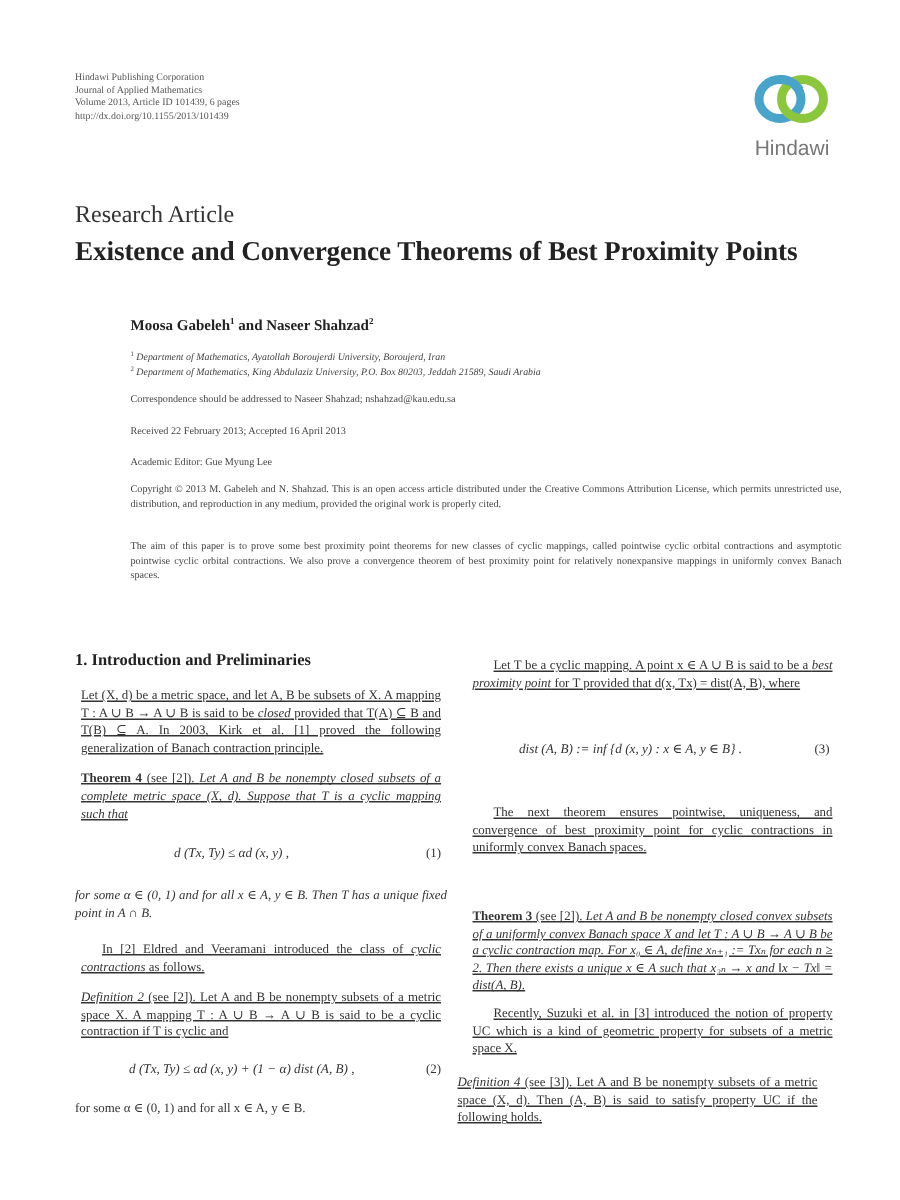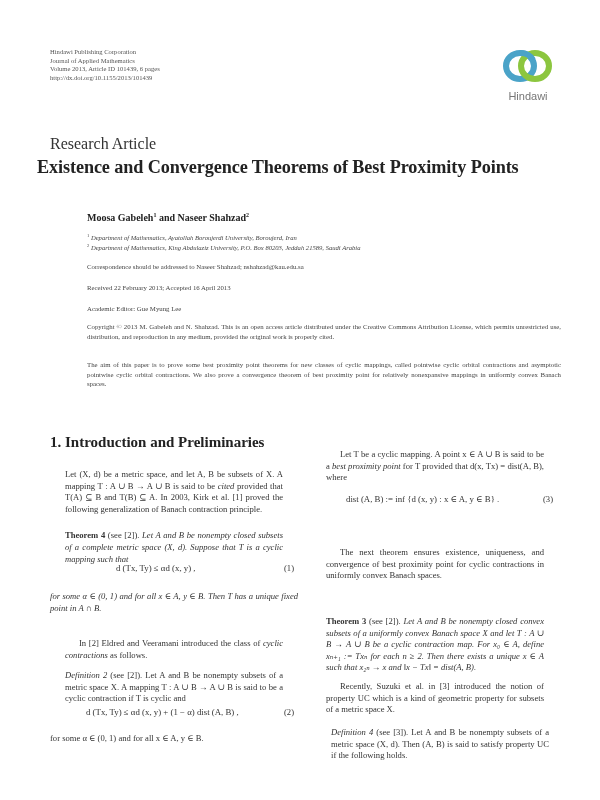--- a/index.html
+++ b/index.html
@@ -3,35 +3,35 @@
 <meta charset="utf-8">
 <style>
   html, body { margin:0; padding:0; background:#ffffff; }
   body { width:600px; height:800px; position:relative; overflow:hidden;
          font-family:"Liberation Serif", "DejaVu Serif", serif; color:#2a2a2a; }
   .abs { position:absolute; }
   .header-meta { left:50px; top:48px; font-size:6.6px; line-height:8.6px; color:#555; }
   .header-meta div { white-space:nowrap; }
   .logo { left:496px; top:44px; width:64px; height:64px; }
   .logo-text { left:496px; top:90px; width:64px; text-align:center;
-               font-family:"Liberation Sans", "DejaVu Sans", sans-serif; font-size:11px; color:#777; }
+               font-family:"Liberation Sans", "DejaVu Sans", sans-serif; font-size:14px; color:#777; }
   .article-type { left:50px; top:135px; font-size:16px; color:#333; }
-  .title { left:37px; top:157px; font-size:18.2px; font-weight:bold; color:#222; white-space:nowrap; letter-spacing:-0.1px; }
+  .title { left:50px; top:157px; font-size:18.2px; font-weight:bold; color:#222; white-space:nowrap; letter-spacing:-0.1px; }
   .authors { left:87px; top:212px; font-size:10px; font-weight:bold; color:#222; white-space:nowrap; }
   .authors sup { font-size:6px; }
   .affil { left:87px; font-size:6.6px; font-style:italic; color:#444; white-space:nowrap; }
   .affil sup { font-size:4.5px; font-style:normal; }
   .meta-line { left:87px; font-size:6.8px; color:#444; white-space:nowrap; }
   .block { left:87px; width:474px; font-size:6.8px; line-height:9.6px; color:#444; text-align:justify; }
   .col { width:248px; font-size:8.6px; line-height:11.6px; color:#333; text-align:justify; }
-  .col p { margin:15px; }
-  .sec-head { left:50px; top:434px; font-size:15px; font-weight:bold; color:#222; white-space:nowrap; }
+  .col p { margin:4px;text-decoration:underline; }
+  .sec-head { left:50px; top:434px; font-size:11px; font-weight:bold; color:#222; white-space:nowrap; }
   .it { font-style:italic; }
   .b { font-weight:bold; font-style:normal; }
-  .eq { font-size:8.8px; color:#333; white-space:nowrap; }
+  .eq { font-size:8.8px; color:#333; white-space:nowrap;font-style:italic; }
   .eqnum { font-size:8.6px; color:#333; }
   .indent { text-indent:14px; }
 </style>
 </head>
 <body>
 
 <div class="abs header-meta">
   <div>Hindawi Publishing Corporation</div>
   <div>Journal of Applied Mathematics</div>
   <div>Volume 2013, Article ID 101439, 6 pages</div>
@@ -62,21 +62,21 @@
 <div class="abs meta-line" style="top:263px">Correspondence should be addressed to Naseer Shahzad; nshahzad@kau.edu.sa</div>
 <div class="abs meta-line" style="top:284px">Received 22 February 2013; Accepted 16 April 2013</div>
 <div class="abs meta-line" style="top:305px">Academic Editor: Gue Myung Lee</div>
 
 <div class="abs block" style="top:322px">Copyright © 2013 M. Gabeleh and N. Shahzad. This is an open access article distributed under the Creative Commons Attribution License, which permits unrestricted use, distribution, and reproduction in any medium, provided the original work is properly cited.</div>
 <div class="abs block" style="top:360px">The aim of this paper is to prove some best proximity point theorems for new classes of cyclic mappings, called pointwise cyclic orbital contractions and asymptotic pointwise cyclic orbital contractions. We also prove a convergence theorem of best proximity point for relatively nonexpansive mappings in uniformly convex Banach spaces.</div>
 
 <div class="abs sec-head">1. Introduction and Preliminaries</div>
 
 <div class="abs col" style="left:50px; top:454px">
-  <p><span>Let (X, d) be a metric space, and let A, B be subsets of X. A mapping T : A ∪ B → A ∪ B is said to be </span><span class="it">cited</span><span> provided that T(A) ⊆ B and T(B) ⊆ A. In 2003, Kirk et al. [1] proved the following generalization of Banach contraction principle.</span></p>
+  <p><span>Let (X, d) be a metric space, and let A, B be subsets of X. A mapping T : A ∪ B → A ∪ B is said to be </span><span class="it">closed</span><span> provided that T(A) ⊆ B and T(B) ⊆ A. In 2003, Kirk et al. [1] proved the following generalization of Banach contraction principle.</span></p>
   <p style="margin-top:9px"><span class="b">Theorem 4</span><span> (see [2]). </span><span class="it">Let A and B be nonempty closed subsets of a complete metric space (X, d). Suppose that T is a cyclic mapping such that</span></p>
 </div>
 <div class="abs eq" style="left:116px; top:563px">d (Tx, Ty) ≤ αd (x, y) ,</div>
 <div class="abs eqnum" style="left:284px; top:563px">(1)</div>
 
 <div class="abs col it" style="left:50px; top:591px">for some α ∈ (0, 1) and for all x ∈ A, y ∈ B. Then T has a unique fixed point in A ∩ B.</div>
 
 <div class="abs col" style="left:50px; top:623px">
   <p class="indent"><span>In [2] Eldred and Veeramani introduced the class of </span><span class="it">cyclic contractions</span><span> as follows.</span></p>
 </div>
@@ -90,26 +90,26 @@
 <div class="abs col" style="left:50px; top:733px">for some α ∈ (0, 1) and for all x ∈ A, y ∈ B.</div>
 
 <div class="abs col" style="left:311px; top:434px">
   <p class="indent"><span>Let T be a cyclic mapping. A point x ∈ A ∪ B is said to be a </span><span class="it">best proximity point</span><span> for T provided that d(x, Tx) = dist(A, B), where</span></p>
 </div>
 
 <div class="abs eq" style="left:346px; top:494px">dist (A, B) := inf {d (x, y) : x ∈ A, y ∈ B} .</div>
 <div class="abs eqnum" style="left:543px; top:494px">(3)</div>
 
 <div class="abs col" style="left:311px; top:532px">
-  <p class="indent">The next theorem ensures existence, uniqueness, and convergence of best proximity point for cyclic contractions in uniformly convex Banach spaces.</p>
+  <p class="indent">The next theorem ensures pointwise, uniqueness, and convergence of best proximity point for cyclic contractions in uniformly convex Banach spaces.</p>
 </div>
 
 <div class="abs col" style="left:311px; top:601px">
   <p><span class="b">Theorem 3</span><span> (see [2]). </span><span class="it">Let A and B be nonempty closed convex subsets of a uniformly convex Banach space X and let T : A ∪ B → A ∪ B be a cyclic contraction map. For x₀ ∈ A, define xₙ₊₁ := Txₙ for each n ≥ 2. Then there exists a unique x ∈ A such that x₂ₙ → x and ‖x − Tx‖ = dist(A, B).</span></p>
 </div>
 
 <div class="abs col" style="left:311px; top:666px">
   <p class="indent">Recently, Suzuki et al. in [3] introduced the notion of property UC which is a kind of geometric property for subsets of a metric space X.</p>
 </div>
 
-<div class="abs col" style="left:316px; top:712px">
+<div class="abs col" style="left:301px; top:712px">
   <p><span class="it">Definition 4</span><span> (see [3]). </span><span>Let A and B be nonempty subsets of a metric space (X, d). Then (A, B) is said to satisfy property UC if the following holds.</span></p>
 </div>
 
 </body></html>

